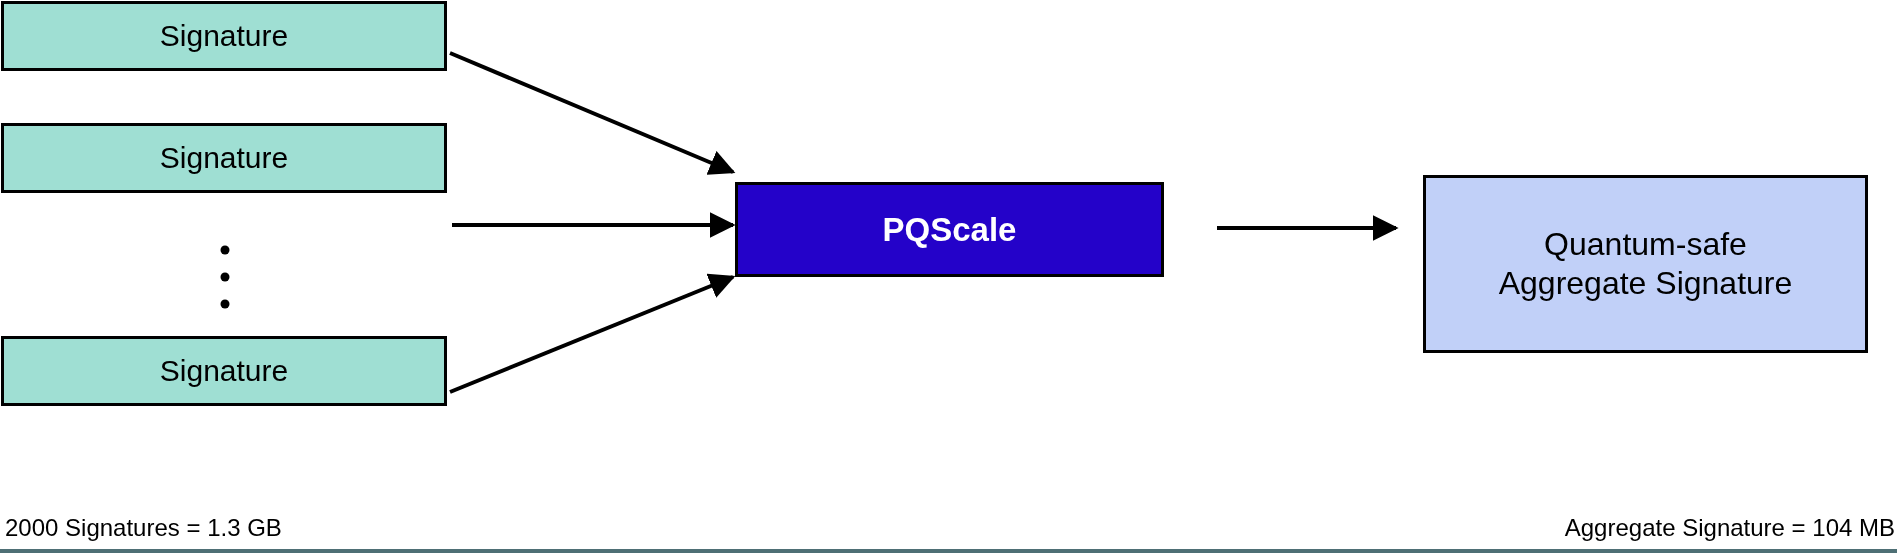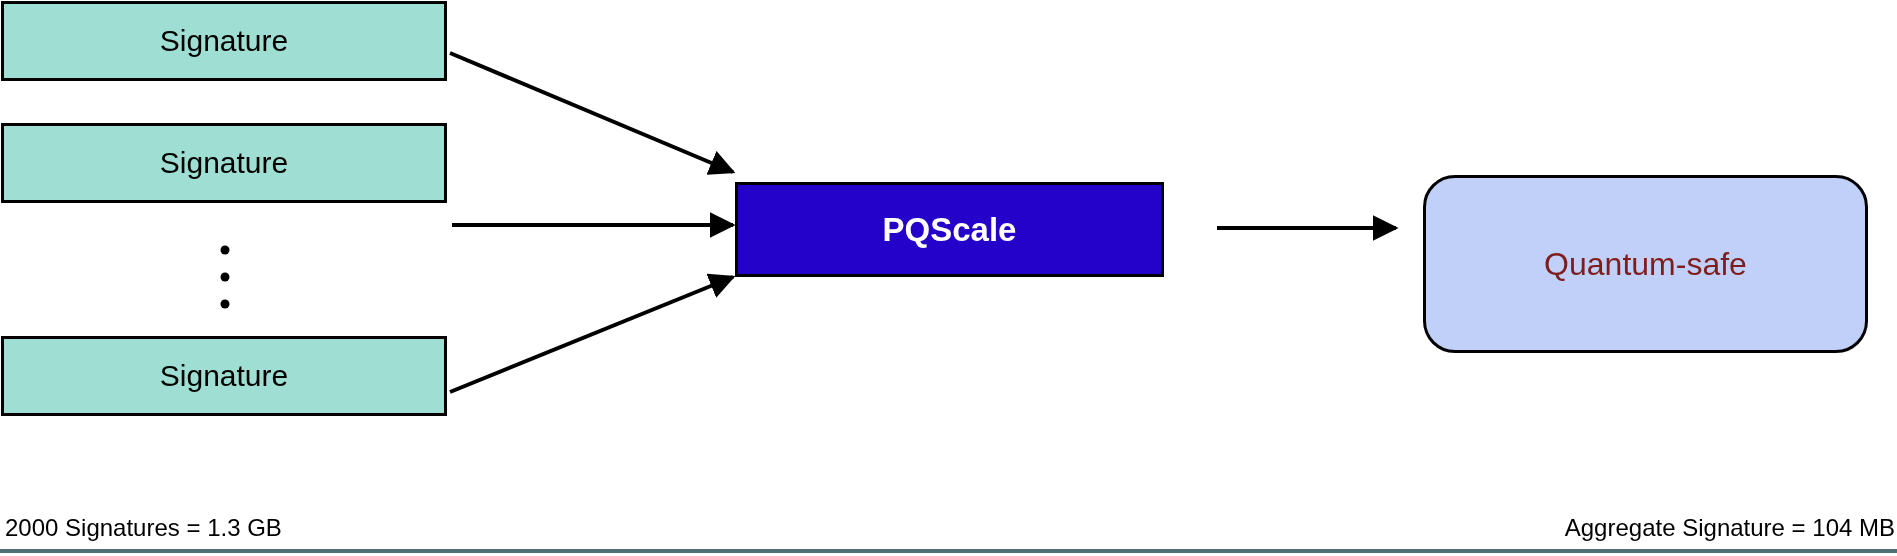--- a/index.html
+++ b/index.html
@@ -20,21 +20,21 @@
     box-sizing: border-box;
     border: 3px solid var(--border, #000);
     display: flex;
     align-items: center;
     justify-content: center;
     text-align: center;
   }
   .sig-box {
     left: 1px;
     width: 446px;
-    height: 80px;
+    height: 70px;
     background: var(--signature-box-fill, #9FDFD3);
     color: #000;
     font-size: 30px;
   }
   .sig-box-1 { top: 1px; }
   .sig-box-2 { top: 123px; }
   .sig-box-3 { top: 336px; }
   .processor-box {
     left: 735px;
     top: 182px;
@@ -44,24 +44,23 @@
     color: var(--processor-text, #fff);
     font-size: 33px;
     font-weight: 600;
   }
   .output-box {
     left: 1423px;
     top: 175px;
     width: 445px;
     height: 178px;
     background: var(--output-fill, #C1D0F8);
-    color: #7f1d1d;
+    color: #000000;
     font-size: 32px;
     line-height: 39px;
-    border-radius: 32px;
   }
   .arrow-layer {
     position: absolute;
     left: 0;
     top: 0;
     width: 1897px;
     height: 556px;
     pointer-events: none;
   }
   .footer-stat {
@@ -100,20 +99,21 @@
     <span>Signature</span>
   </div>
 
   <div class="node processor-box">
     <span>PQScale</span>
   </div>
 
   <div class="node output-box">
     <div>
       <div>Quantum-safe</div>
+      <div>Aggregate Signature</div>
     </div>
   </div>
 
   <svg class="arrow-layer" viewBox="0 0 1897 556" xmlns="http://www.w3.org/2000/svg">
     <defs>
       <marker id="ah" viewBox="0 0 10 10" refX="9" refY="5" markerWidth="6.5" markerHeight="6.5" orient="auto-start-reverse">
         <path d="M 0 0 L 10 5 L 0 10 z" style="fill: var(--arrow, #000);"></path>
       </marker>
     </defs>
 

